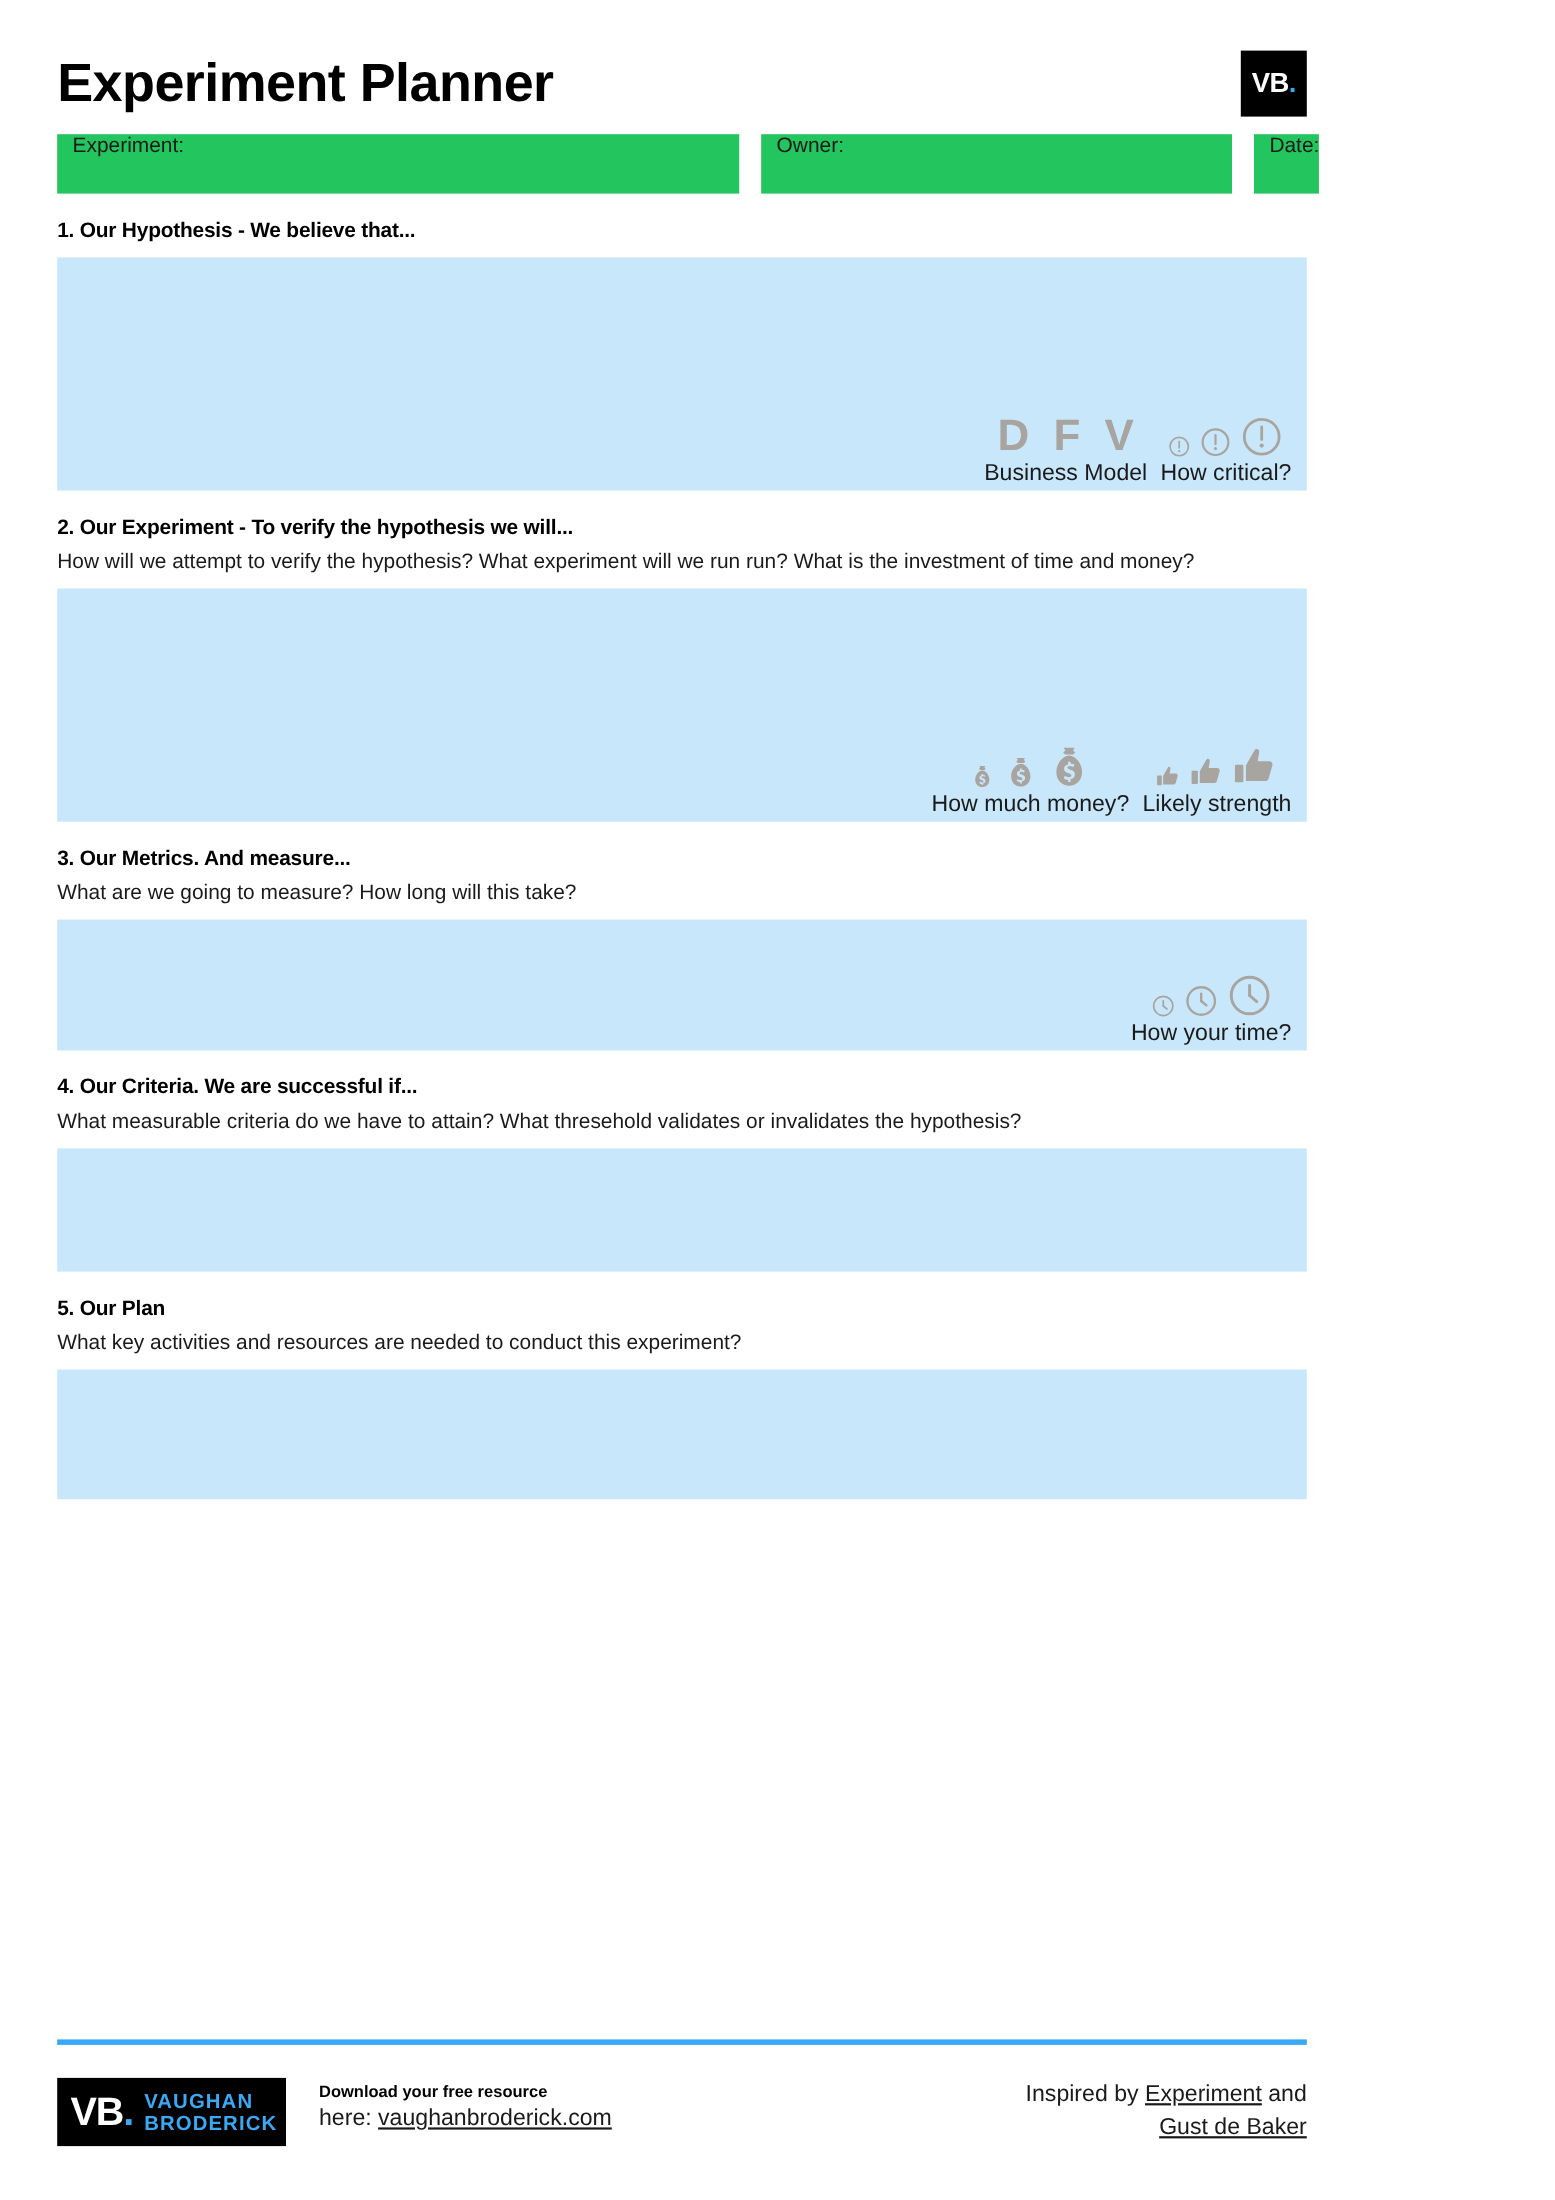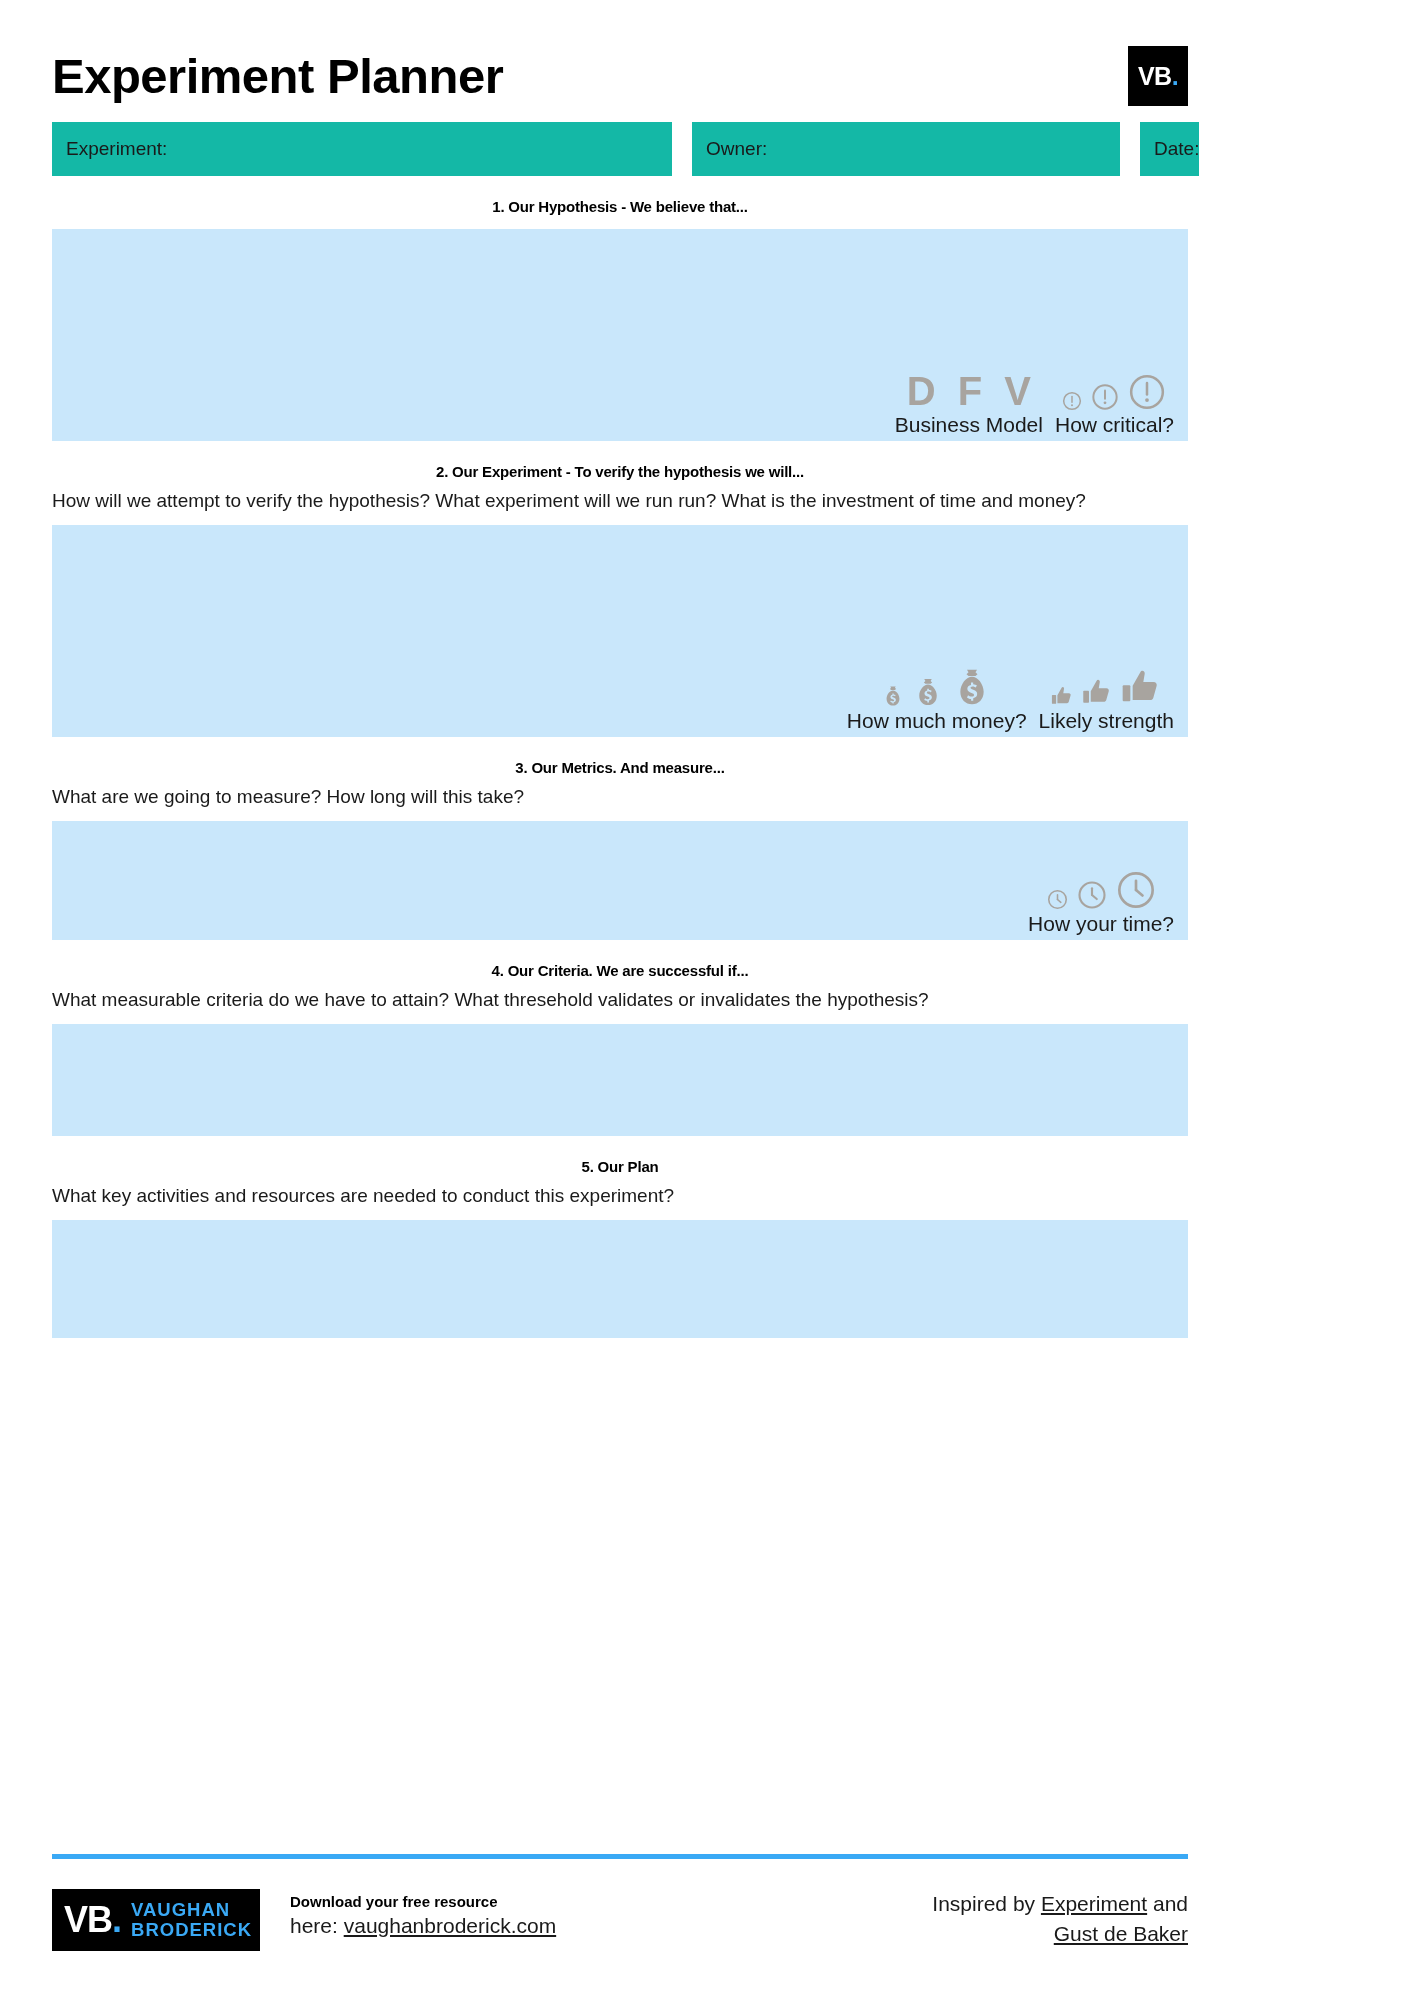--- a/index.html
+++ b/index.html
@@ -51,41 +51,40 @@
   }
   .vb-badge .vb-dot { color: #3aa9f5; }
 
   
   .meta-row {
     display: flex;
     gap: 20px;
     margin-top: 14px;
   }
   .meta-field {
-    background: #14b8a6;
+    background: #22c55e;
     height: 54px;
     display: flex;
-    align-items: center;
+    align-items: flex-start;
     padding-left: 14px;
     font-size: 19px;
     color: #1a1a1a;
   }
   .meta-field.wide      { flex: 0 0 620px; }
   .meta-field.medium    { flex: 0 0 428px; }
   .meta-field.narrow    { flex: 1 1 auto; }
 
   
   .section { margin-top: 22px; }
   .section-title {
-    font-size: 15px;
+    font-size: 19px;
     font-weight: 700;
     color: #000000;
     letter-spacing: -0.2px;
     line-height: 1.25;
-    text-align: center;
   }
   .section-desc {
     font-size: 19px;
     color: #1a1a1a;
     line-height: 1.33;
     margin-top: 6px;
     max-width: 1320px;
   }
   .answer-box {
     background: #c9e7fb;

